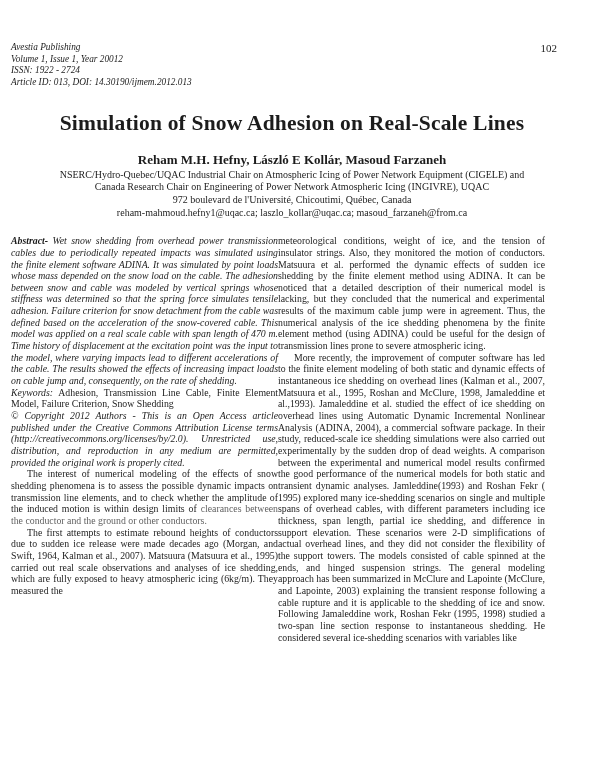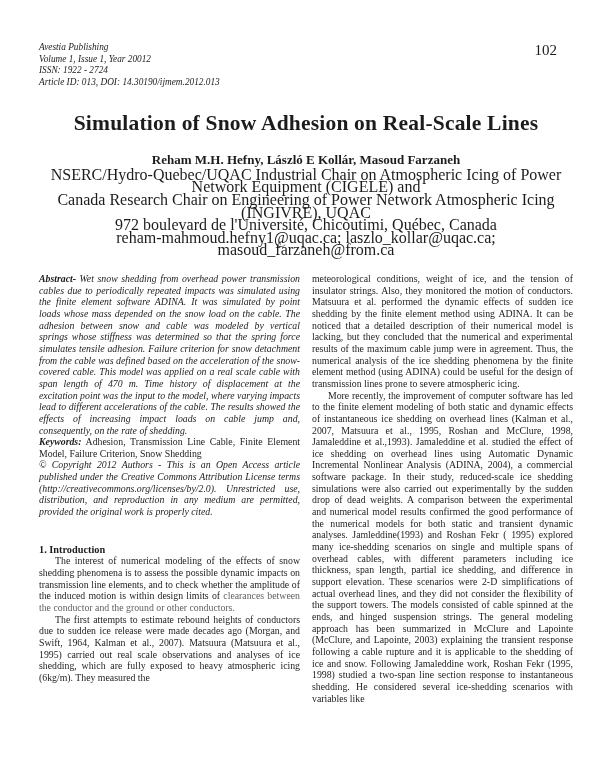--- a/index.html
+++ b/index.html
@@ -4,64 +4,64 @@
 <style>
   html,body{margin:0;padding:0;background:#ffffff;}
   .page{
     position:relative;
     width:600px;height:776px;
     background:#ffffff;
     font-family:"Liberation Serif", serif;
     color:#1c1c1c;
     overflow:hidden;
     box-sizing:border-box;
-    padding:42px 27px 0 39px;
+    padding:42px 27px 0 11px;
   }
   
   .hdr{display:flex;justify-content:space-between;align-items:flex-start;}
   .hdr-left{font-style:italic;font-size:9.3px;line-height:11.7px;}
   .hdr-left div{white-space:nowrap;}
-  .page-num{font-size:15px;padding-right:16px;}
+  .page-num{font-size:11px;padding-right:16px;}
   
   .title{
     text-align:center;
     font-weight:bold;
     font-size:21.5px;
     margin-top:22px;
     letter-spacing:0.2px;
   }
   .authors{
     text-align:center;
     font-weight:bold;
     font-size:13px;
     margin-top:16px;
   }
   .affil{
     text-align:center;
-    font-size:16px;
+    font-size:10px;
     line-height:12.6px;
     margin-top:1px;
   }
   
   .columns{
     display:flex;
-    gap:12px;
+    gap:0;
     margin-top:16px;
   }
   .col{
     width:267px;
     font-size:9.8px;
     line-height:11.65px;
     text-align:justify;
   }
   .col p{margin:0;}
   .abstract{font-style:italic;}
   .abstract .lbl{font-weight:bold;}
   .keywords{margin-top:12px;}
-  .keywords .lbl{font-weight:bold;font-style:italic;}
+  .keywords .lbl{font-weight:normal;font-style:italic;}
   .copyright{font-style:italic;margin-top:12px;}
   .sec-heading{
     font-weight:bold;
     font-size:10.3px;
     margin-top:26px;
   }
   .indent{text-indent:16px;}
   .gray{color:#5f5f5f;}
 </style>
 </head>
@@ -92,21 +92,20 @@
 
   <div class="columns">
 
     <div class="col">
       <p class="abstract"><span class="lbl">Abstract-</span><span> Wet snow shedding from overhead power transmission cables due to periodically repeated impacts was simulated using the finite element software ADINA. It was simulated by point loads whose mass depended on the snow load on the cable. The adhesion between snow and cable was modeled by vertical springs whose stiffness was determined so that the spring force simulates tensile adhesion. Failure criterion for snow detachment from the cable was defined based on the acceleration of the snow-covered cable. This model was applied on a real scale cable with span length of 470 m. Time history of displacement at the excitation point was the input to the model, where varying impacts lead to different accelerations of the cable. The results showed the effects of increasing impact loads on cable jump and, consequently, on the rate of shedding.</span></p>
 
       <p class="keywords"><span class="lbl">Keywords:</span><span> Adhesion, Transmission Line Cable, Finite Element Model, Failure Criterion, Snow Shedding</span></p>
 
       <p class="copyright">© Copyright 2012 Authors - This is an Open Access article published under the Creative Commons Attribution License terms (http://creativecommons.org/licenses/by/2.0). Unrestricted use, distribution, and reproduction in any medium are permitted, provided the original work is properly cited.</p>
 
-      <div class="sec-heading">1. Introduction</div>
 
       <p class="indent"><span>The interest of numerical modeling of the effects of snow shedding phenomena is to assess the possible dynamic impacts on transmission line elements, and to check whether the amplitude of the induced motion is within design limits of </span><span class="gray">clearances between the conductor and the ground or other conductors.</span></p>
 
       <p class="indent">The first attempts to estimate rebound heights of conductors due to sudden ice release were made decades ago (Morgan, and Swift, 1964, Kalman et al., 2007). Matsuura (Matsuura et al., 1995) carried out real scale observations and analyses of ice shedding, which are fully exposed to heavy atmospheric icing (6kg/m). They measured the</p>
     </div>
 
     <div class="col">
       <p>meteorological conditions, weight of ice, and the tension of insulator strings. Also, they monitored the motion of conductors. Matsuura et al. performed the dynamic effects of sudden ice shedding by the finite element method using ADINA. It can be noticed that a detailed description of their numerical model is lacking, but they concluded that the numerical and experimental results of the maximum cable jump were in agreement. Thus, the numerical analysis of the ice shedding phenomena by the finite element method (using ADINA) could be useful for the design of transmission lines prone to severe atmospheric icing.</p>
       <p class="indent">More recently, the improvement of computer software has led to the finite element modeling of both static and dynamic effects of instantaneous ice shedding on overhead lines (Kalman et al., 2007, Matsuura et al., 1995, Roshan and McClure, 1998, Jamaleddine et al.,1993). Jamaleddine et al. studied the effect of ice shedding on overhead lines using Automatic Dynamic Incremental Nonlinear Analysis (ADINA, 2004), a commercial software package. In their study, reduced-scale ice shedding simulations were also carried out experimentally by the sudden drop of dead weights. A comparison between the experimental and numerical model results confirmed the good performance of the numerical models for both static and transient dynamic analyses. Jamleddine(1993) and Roshan Fekr ( 1995) explored many ice-shedding scenarios on single and multiple spans of overhead cables, with different parameters including ice thickness, span length, partial ice shedding, and difference in support elevation. These scenarios were 2-D simplifications of actual overhead lines, and they did not consider the flexibility of the support towers. The models consisted of cable spinned at the ends, and hinged suspension strings. The general modeling approach has been summarized in McClure and Lapointe (McClure, and Lapointe, 2003) explaining the transient response following a cable rupture and it is applicable to the shedding of ice and snow. Following Jamaleddine work, Roshan Fekr (1995, 1998) studied a two-span line section response to instantaneous shedding. He considered several ice-shedding scenarios with variables like</p>
     </div>

